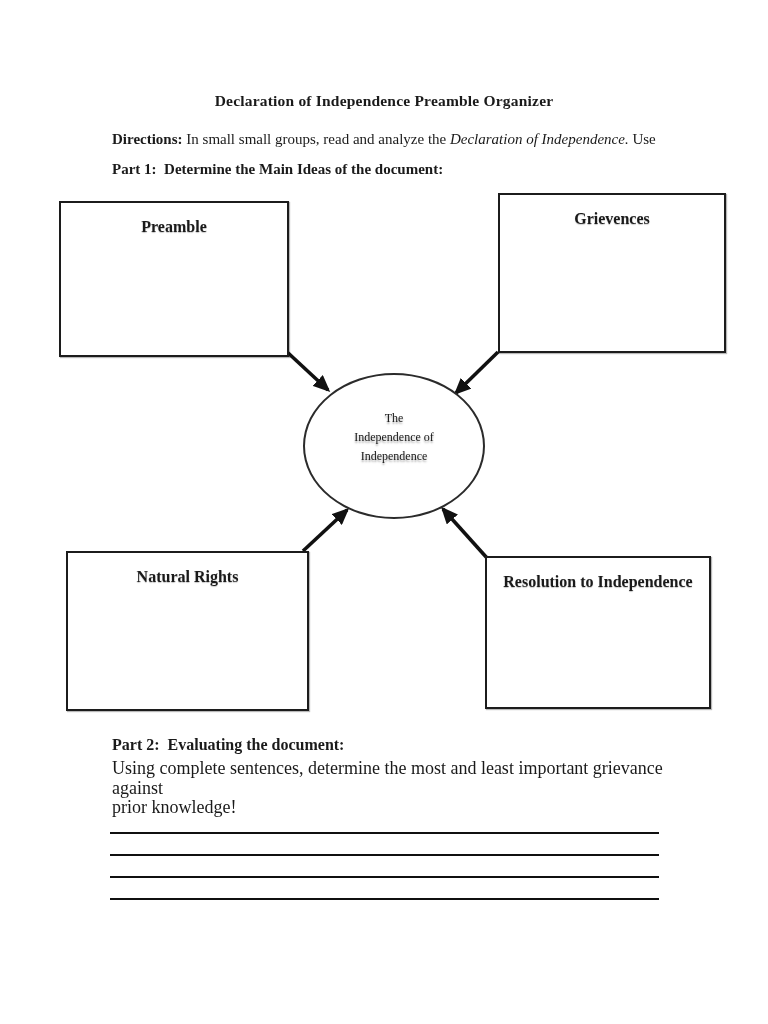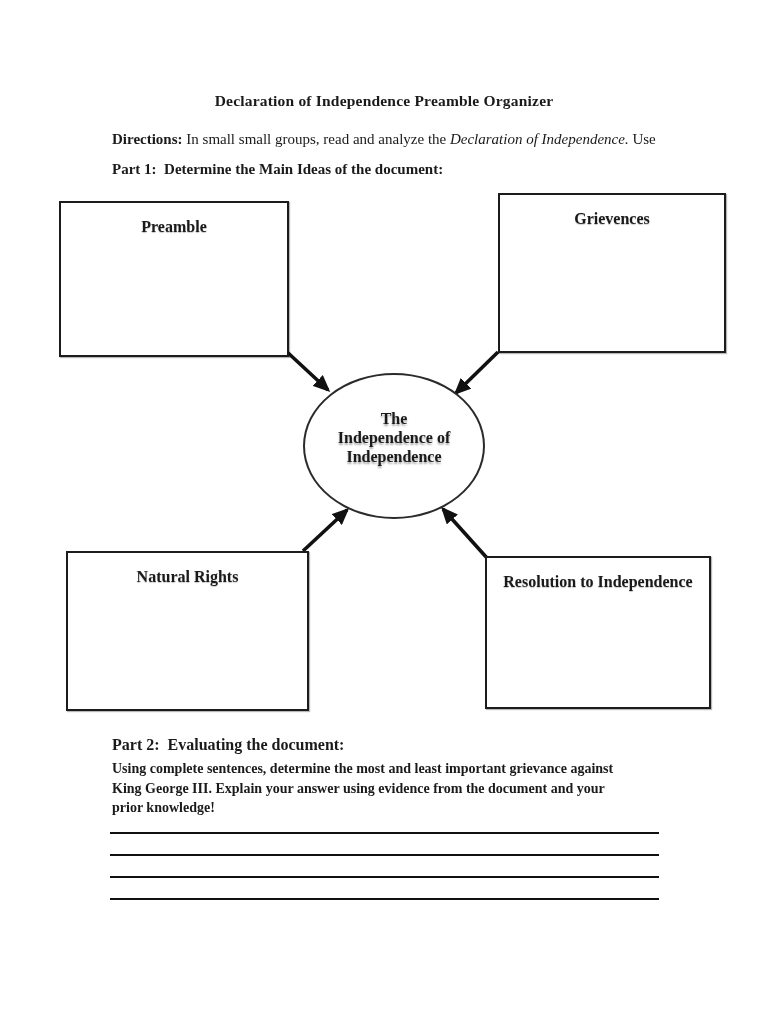--- a/index.html
+++ b/index.html
@@ -75,38 +75,38 @@
     background: #ffffff;
     border: 2px solid #2b2b2b;
     border-radius: 50%;
     display: flex;
     align-items: center;
     justify-content: center;
   }
   .center-ellipse .ellipse-text {
     margin-top: -18px;
     text-align: center;
-    font-size: 16px;
-    font-weight: bold;
+    font-size: 12px;
+    font-weight: normal;
     line-height: 19px;
     text-shadow: 0 1.5px 2px rgba(0,0,0,0.35);
   }
   .part2-heading {
     position: absolute;
     left: 112px;
     top: 726px;
     font-size: 16px;
   }
   .part2-prompt {
     position: absolute;
     left: 112px;
     top: 759px;
     width: 560px;
-    font-size: 14px;
-    font-weight: bold;
+    font-size: 18px;
+    font-weight: normal;
     line-height: 19.5px;
   }
   .answer-line {
     position: absolute;
     left: 110px;
     width: 549px;
     height: 0;
     border-top: 2.2px solid #101010;
   }
   .answer-line.l1 { top: 832px; }
@@ -166,21 +166,20 @@
       <div>The</div>
       <div>Independence of</div>
       <div>Independence</div>
     </div>
   </div>
 
   <div class="part2-heading part-heading">Part 2:  Evaluating the document:</div>
 
   <div class="part2-prompt">
     <div>Using complete sentences, determine the most and least important grievance against</div>
-    <div>King George III. Explain your answer using evidence from the document and your</div>
     <div>prior knowledge!</div>
   </div>
 
   <div class="answer-line l1"></div>
   <div class="answer-line l2"></div>
   <div class="answer-line l3"></div>
   <div class="answer-line l4"></div>
 
 </div>
 

